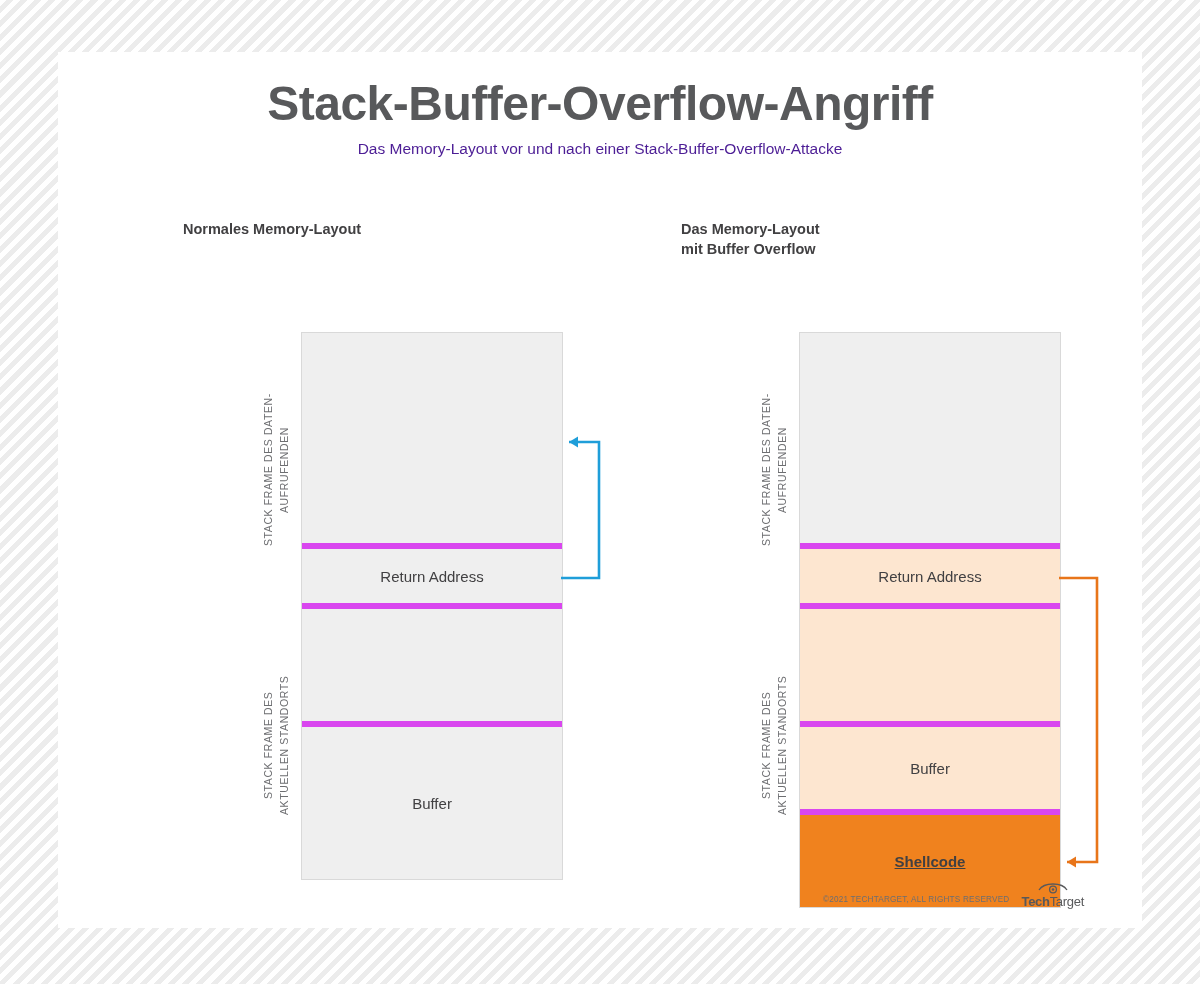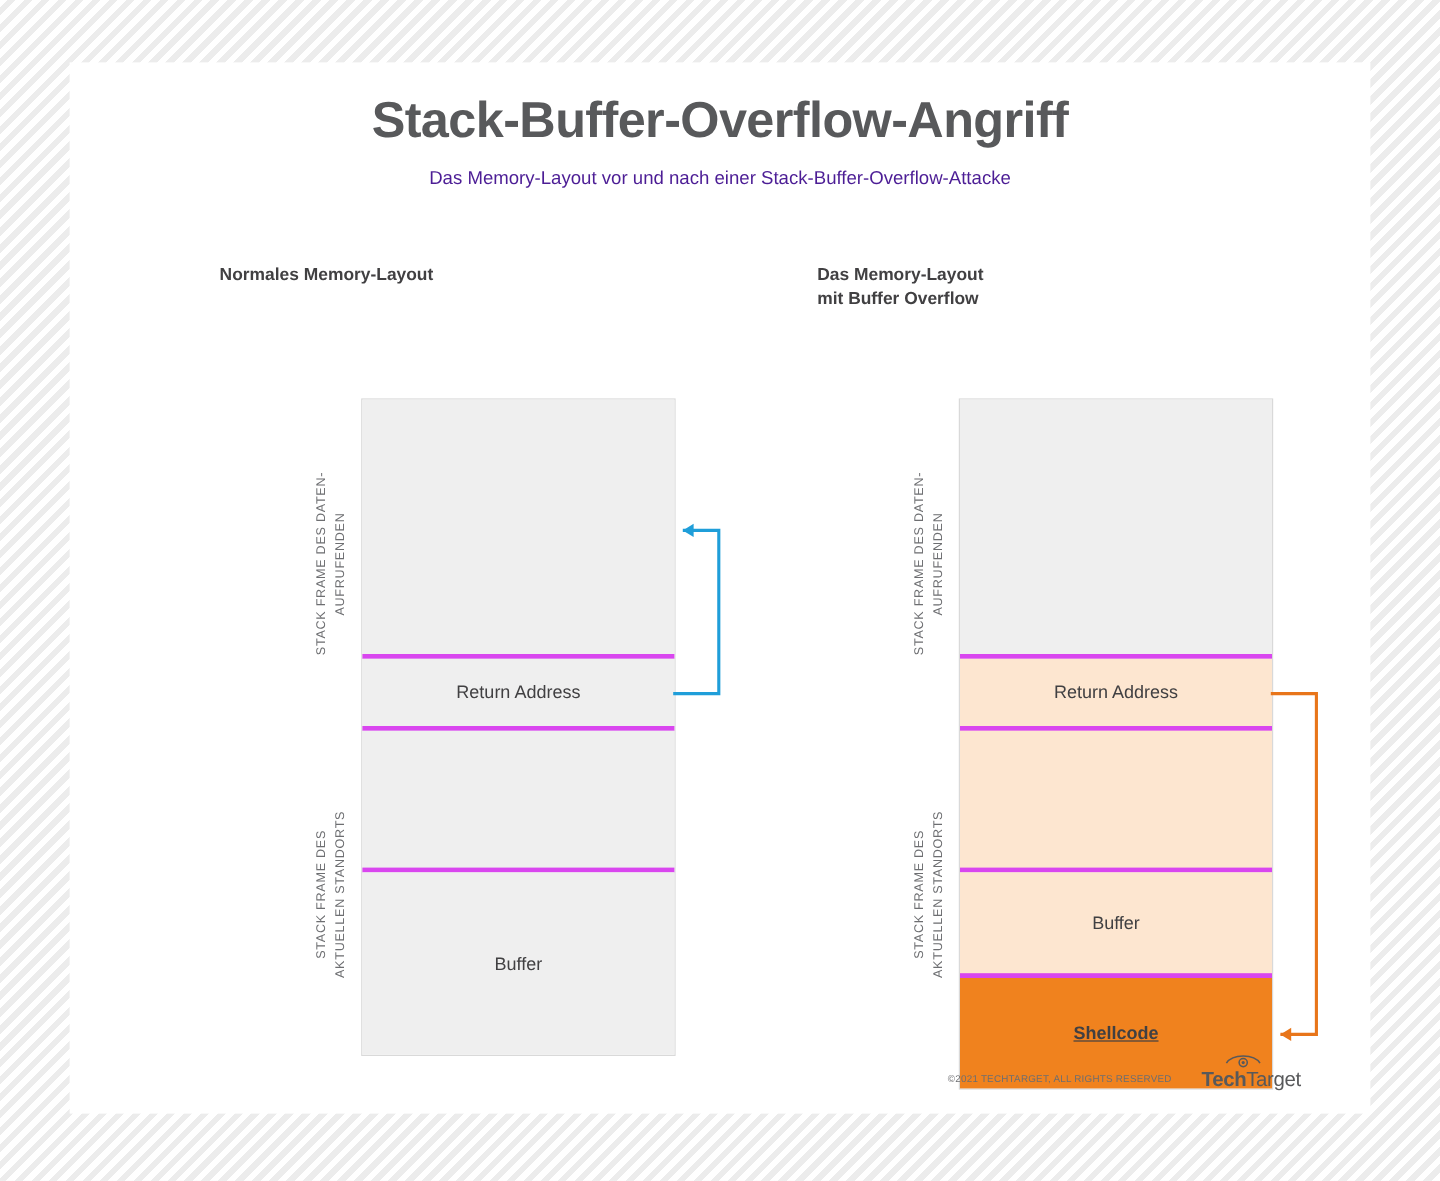--- a/index.html
+++ b/index.html
@@ -27,21 +27,21 @@
     height: 876px;
     background: #ffffff;
   }
 
   .title {
     position: absolute;
     left: 0;
     top: 24px;
     width: 100%;
     text-align: center;
-    font-size: 42px;
+    font-size: 48px;
     font-weight: bold;
     color: #58595b;
     letter-spacing: -0.5px;
   }
 
   .subtitle {
     position: absolute;
     left: 0;
     top: 88px;
     width: 100%;
@@ -75,21 +75,21 @@
     position: absolute;
     top: 112px;
     left: 118px;
     width: 262px;
     border: 1px solid #d9d9d9;
     box-sizing: border-box;
   }
 
   .seg {
     box-sizing: border-box;
-    border-bottom: 4px solid #d946ef;
+    border-bottom: 6px solid #d946ef;
     display: flex;
     align-items: center;
     justify-content: center;
     font-size: 15px;
     color: #414042;
   }
   .seg:last-child { border-bottom: none; }
 
   .seg-label { pointer-events: none; }
 
@@ -135,25 +135,24 @@
     align-items: center;
     color: #58595b;
   }
   .tt-eye {
     width: 30px;
     height: 14px;
     position: relative;
   }
   .tt-eye svg { display: block; }
   .tt-word {
-    font-size: 17px;
+    font-size: 13px;
     font-weight: bold;
     letter-spacing: -0.3px;
     line-height: 1;
-    margin-left: 13px;
   }
   .tt-word .thin { font-weight: normal; }
 </style>
 </head>
 <body>
 
 <div class="card">
 
   <div class="title">Stack-Buffer-Overflow-Angriff</div>
   <div class="subtitle">Das Memory-Layout vor und nach einer Stack-Buffer-Overflow-Attacke</div>

